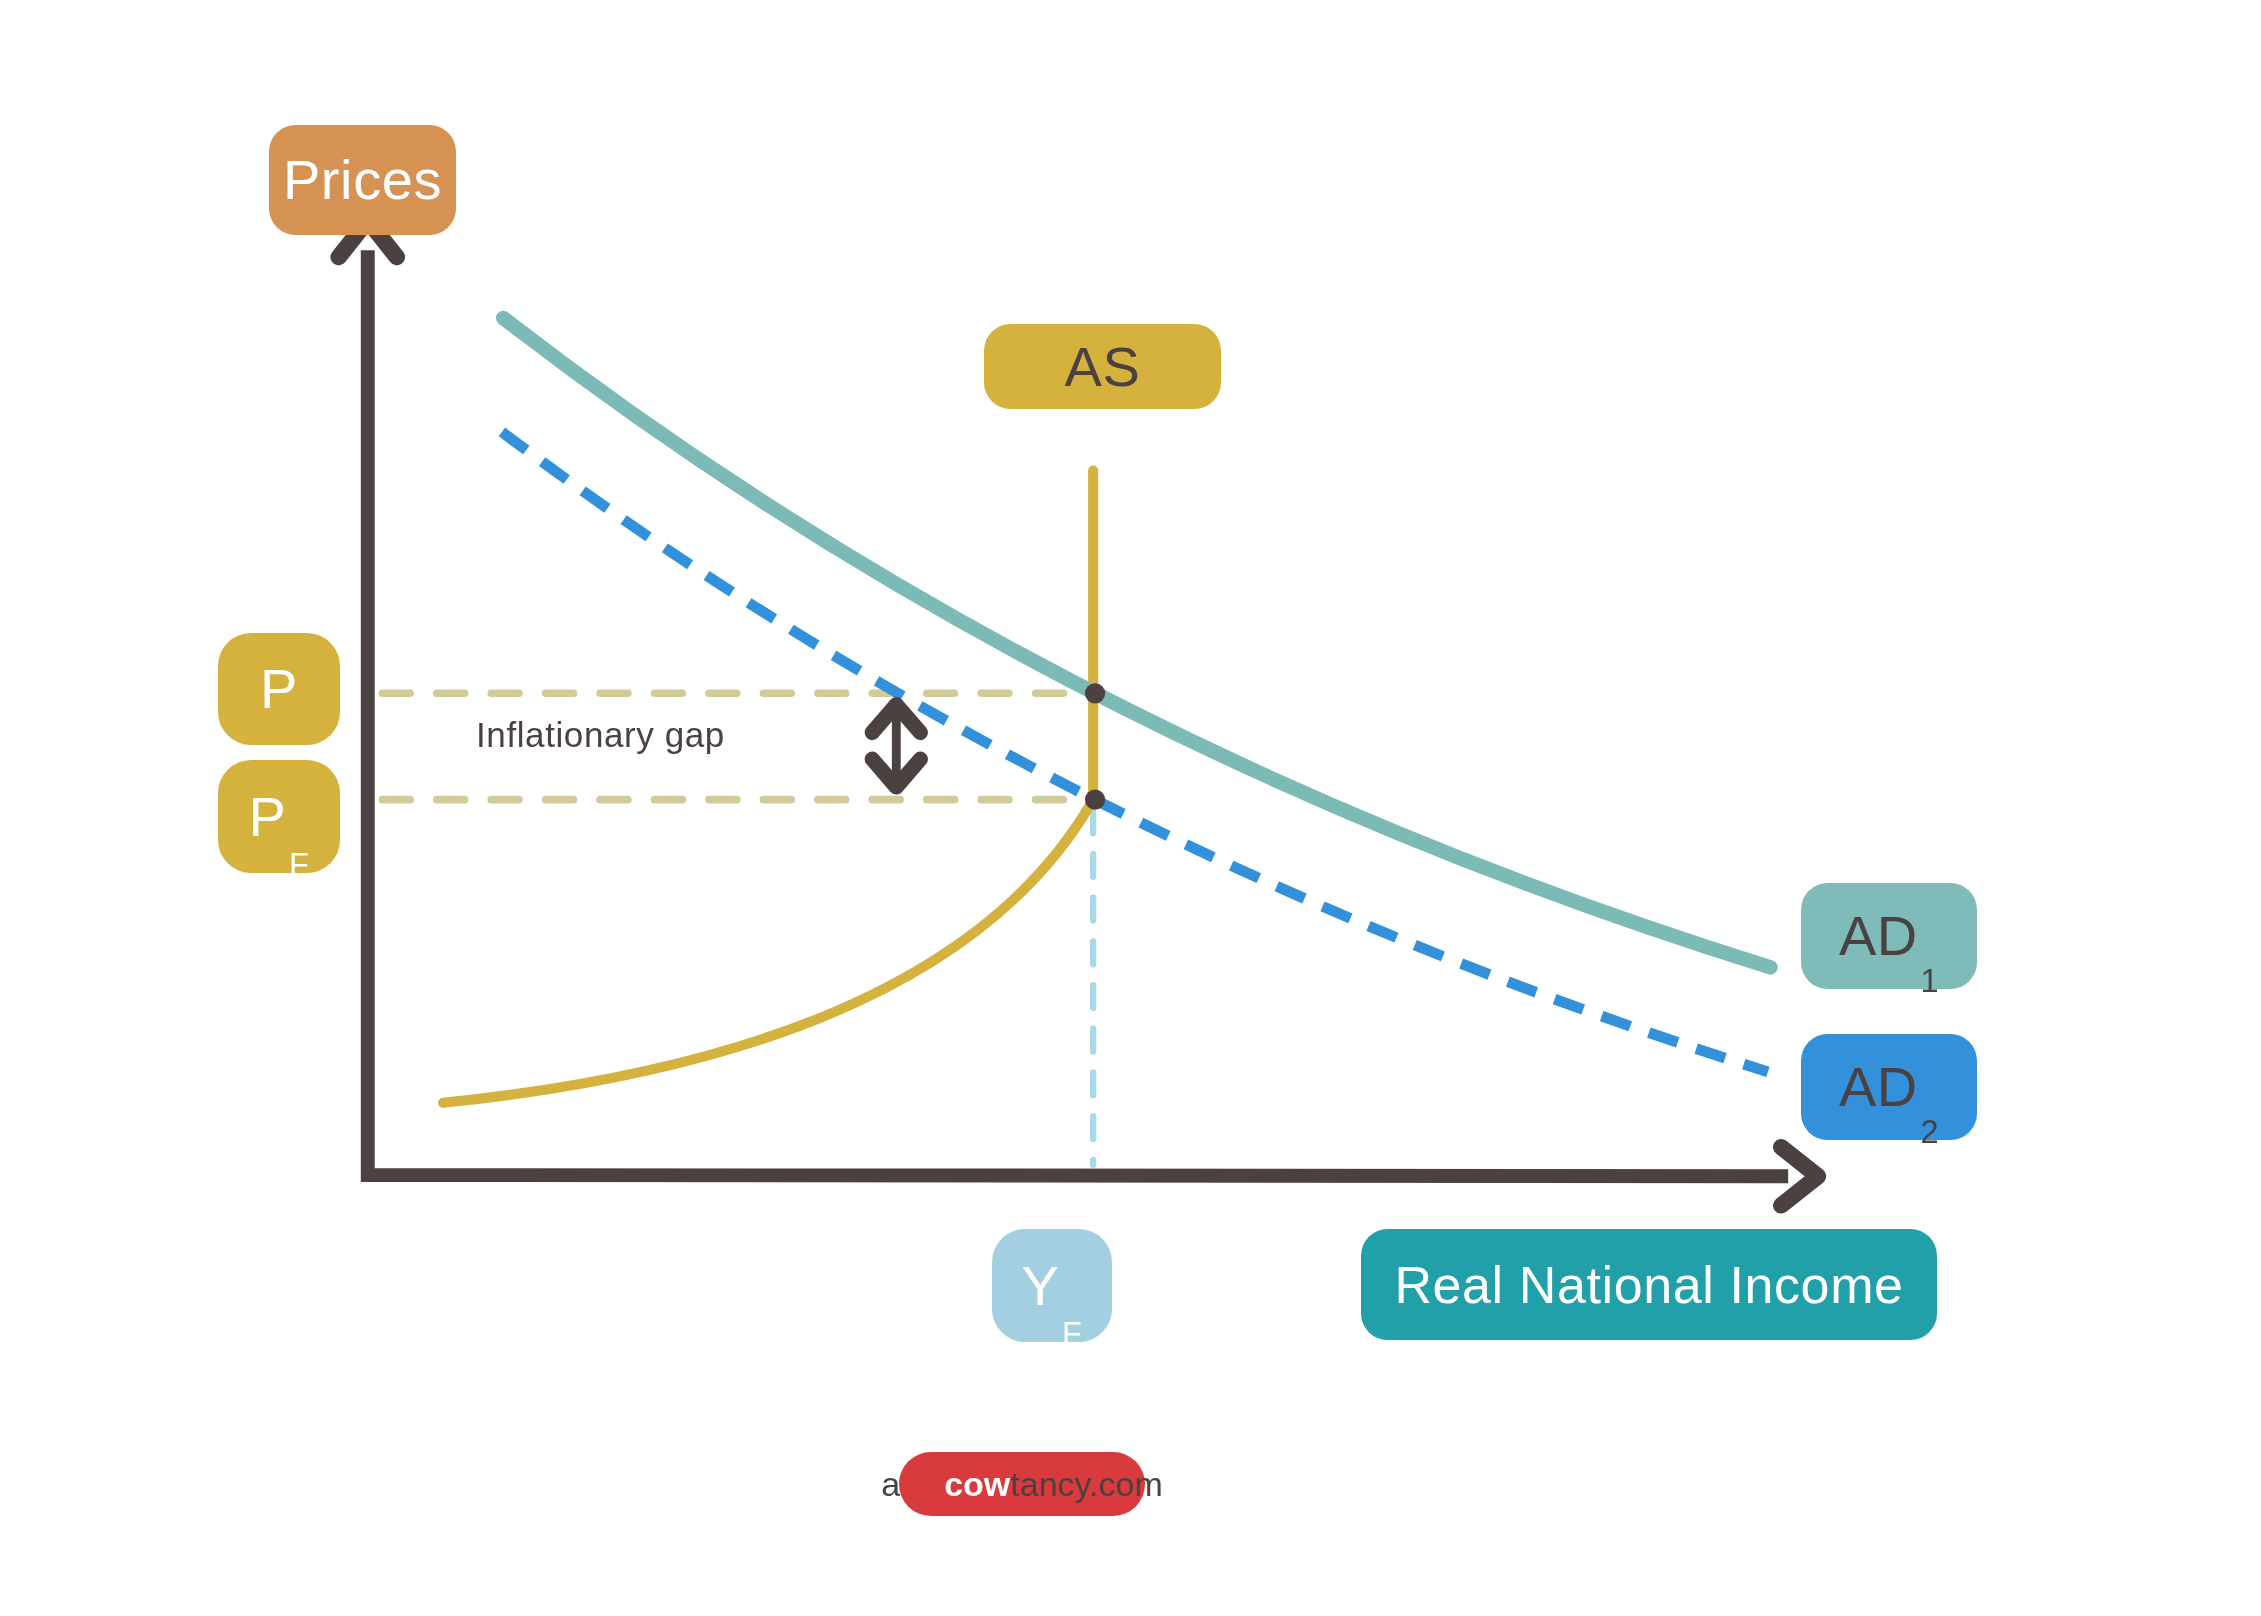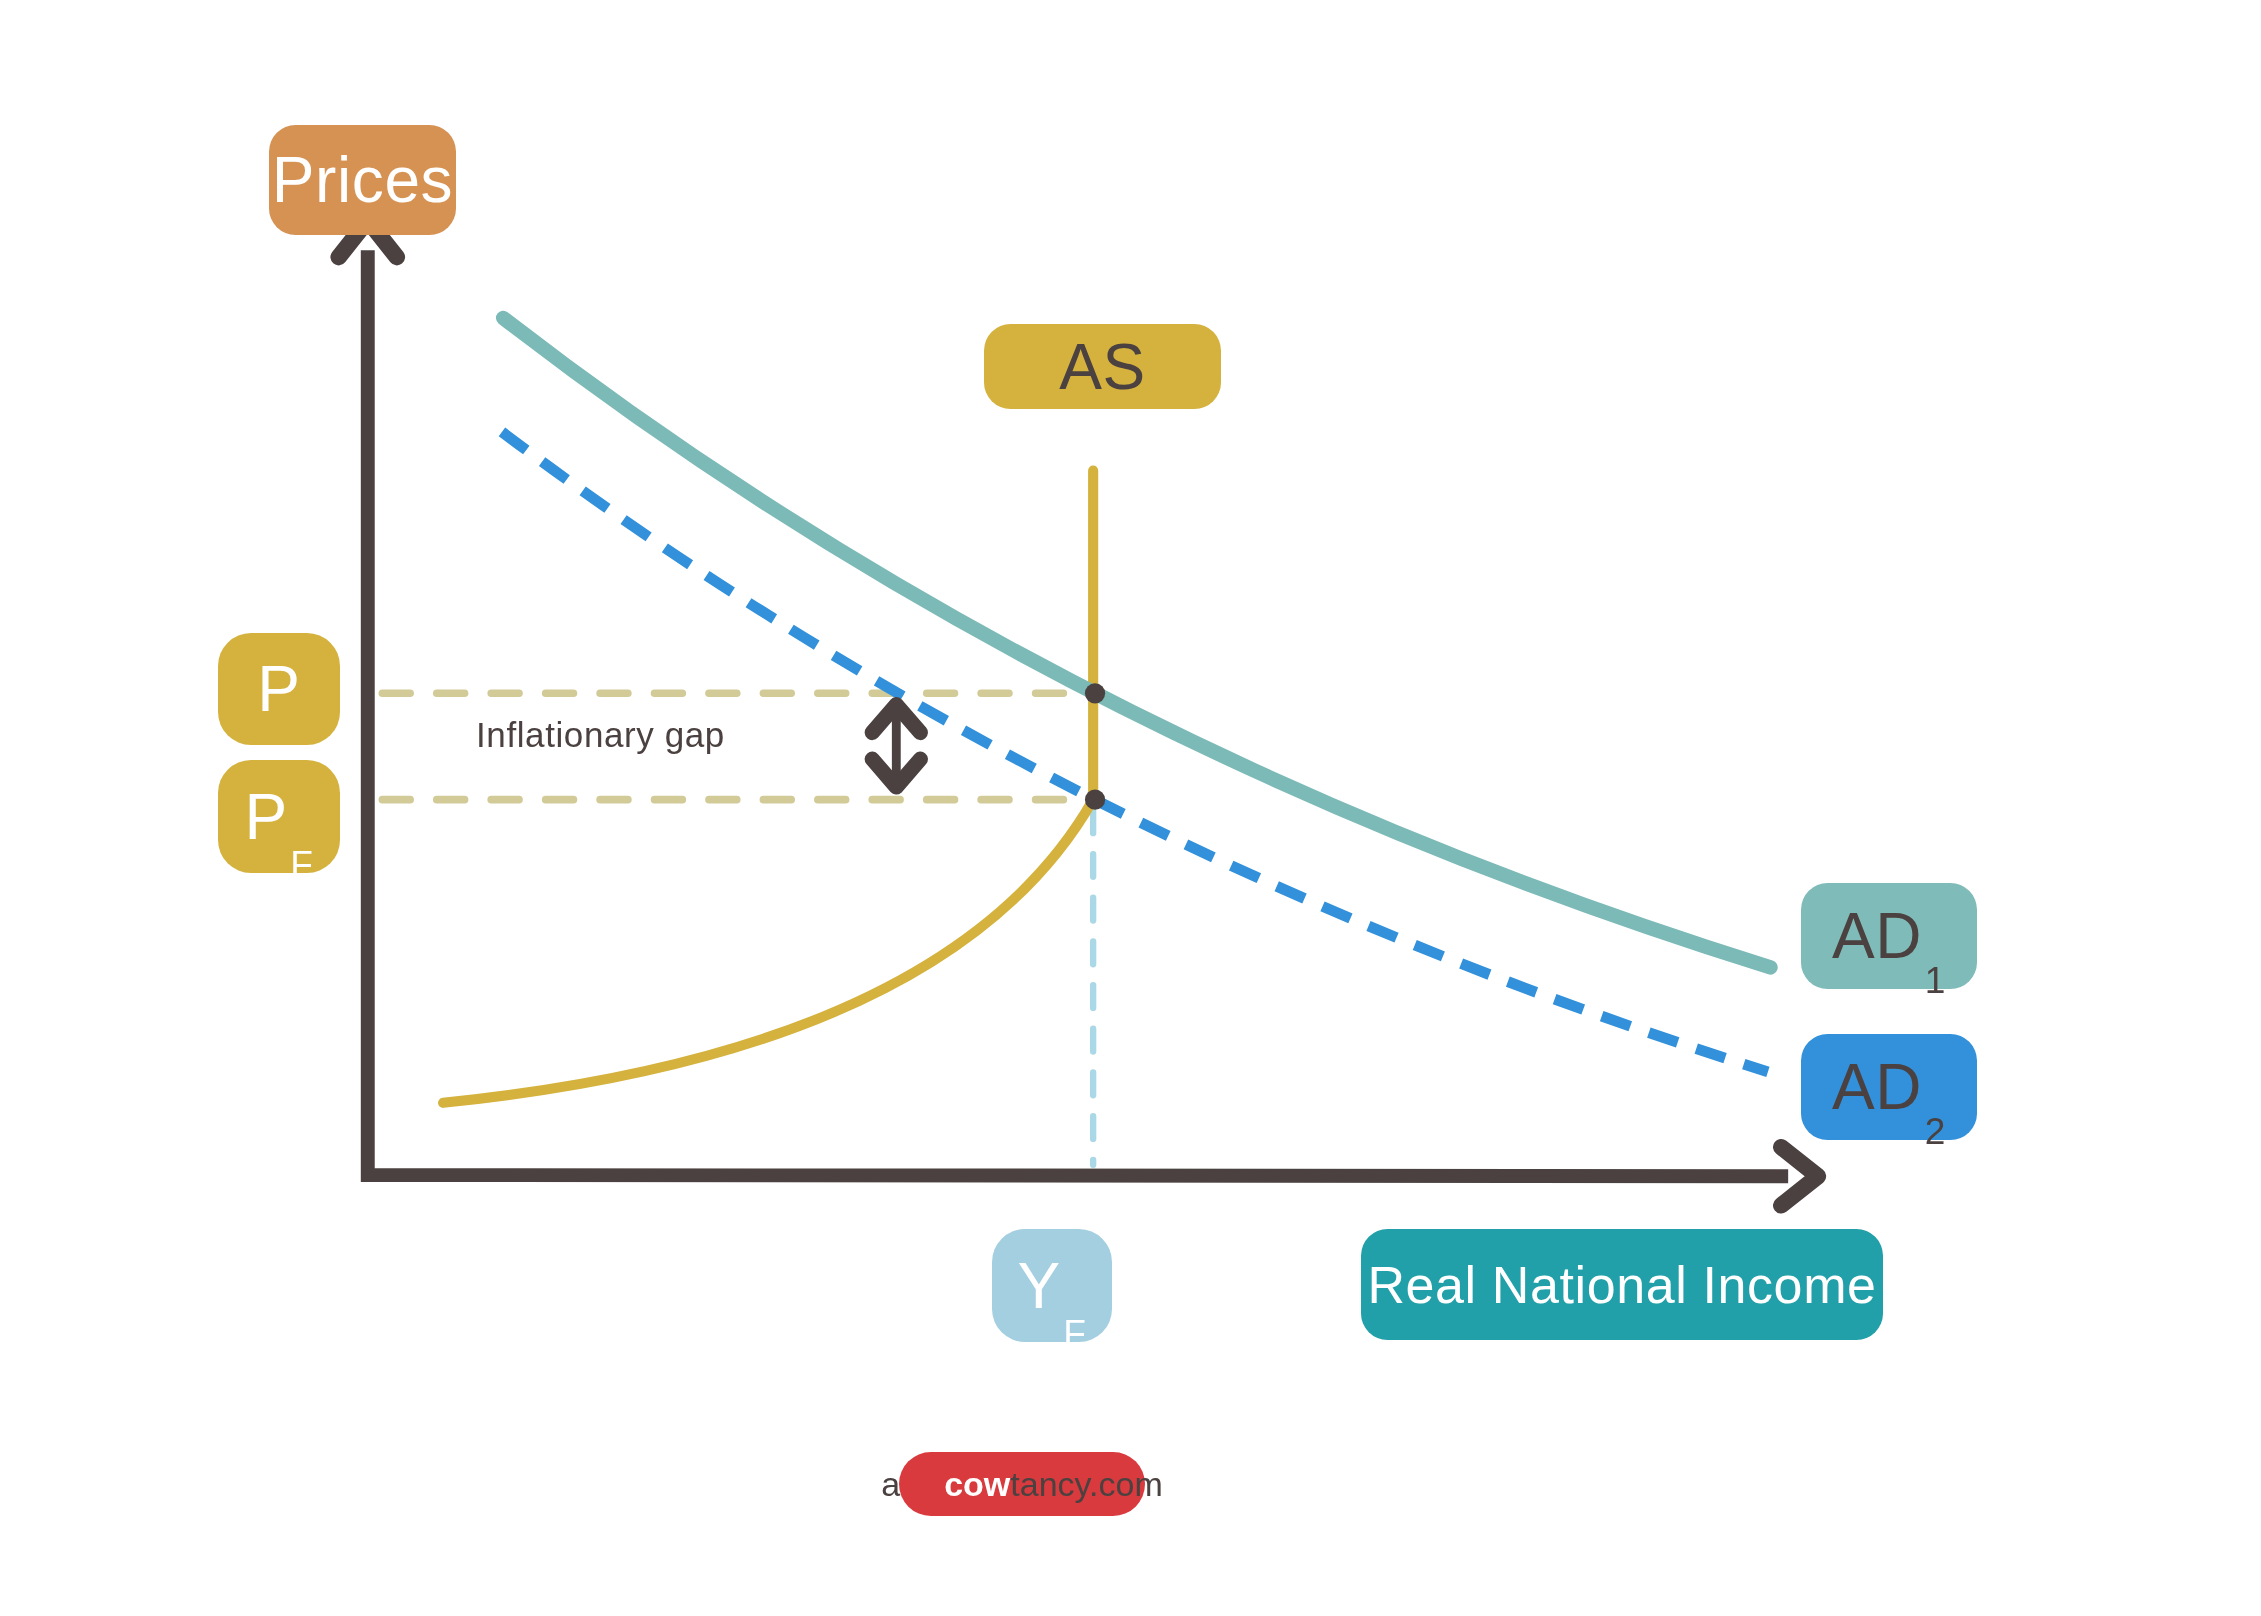--- a/index.html
+++ b/index.html
@@ -23,34 +23,34 @@
   .dot        {fill:var(--dark);}
   .gap-shaft  {fill:none;stroke:var(--dark);stroke-width:14;}
   .gap-head   {fill:none;stroke:var(--dark);stroke-width:24;stroke-linecap:round;stroke-linejoin:round;}
 
   
   .chip{
     position:absolute;
     display:flex;align-items:center;justify-content:center;
     border-radius:26.6px;
     color:#fff;
-    font-size:64px;
+    font-size:56px;
     letter-spacing:0.6px;
     line-height:1;
   }
   .sub{font-size:.58em;align-self:flex-end;transform:translateY(26%);margin-left:2.5px;}
 
   .prices-chip {left:269px;top:125px;width:187px;height:110px;background:var(--orange);}
   .as-chip     {left:984px;top:324px;width:237px;height:85px;background:var(--gold);color:var(--dark);}
   .p-chip      {left:218px;top:633px;width:122px;height:112px;background:var(--gold);border-radius:33px;}
   .pf-chip     {left:218px;top:760px;width:122px;height:113px;background:var(--gold);border-radius:33px;}
   .ad1-chip    {left:1801px;top:883px;width:176px;height:106px;background:var(--teal_box);color:var(--dark);}
   .ad2-chip    {left:1801px;top:1034px;width:176px;height:106px;background:var(--blue);color:var(--dark);}
   .yf-chip     {left:992px;top:1229px;width:120px;height:113px;background:var(--light_blue_box);border-radius:33px;}
-  .rni-chip    {left:1361px;top:1229px;width:522px;height:111px;background:var(--teal_dark);font-size:52px;}
+  .rni-chip    {left:1361px;top:1229px;width:576px;height:111px;background:var(--teal_dark);font-size:52px;}
   .gap-text{
     position:absolute;left:476px;top:717px;
     color:var(--dark);font-size:35px;line-height:1;letter-spacing:0.6px;
   }
   .watermark-chip{
     left:899px;top:1452px;width:246px;height:64px;
     background:var(--red);border-radius:32px;font-size:34px;letter-spacing:0;
   }
   .watermark-chip .wm-dim{color:var(--dark);font-weight:normal;}
   .watermark-chip .wm-bold{color:#fff;font-weight:bold;margin-left:44px;}

